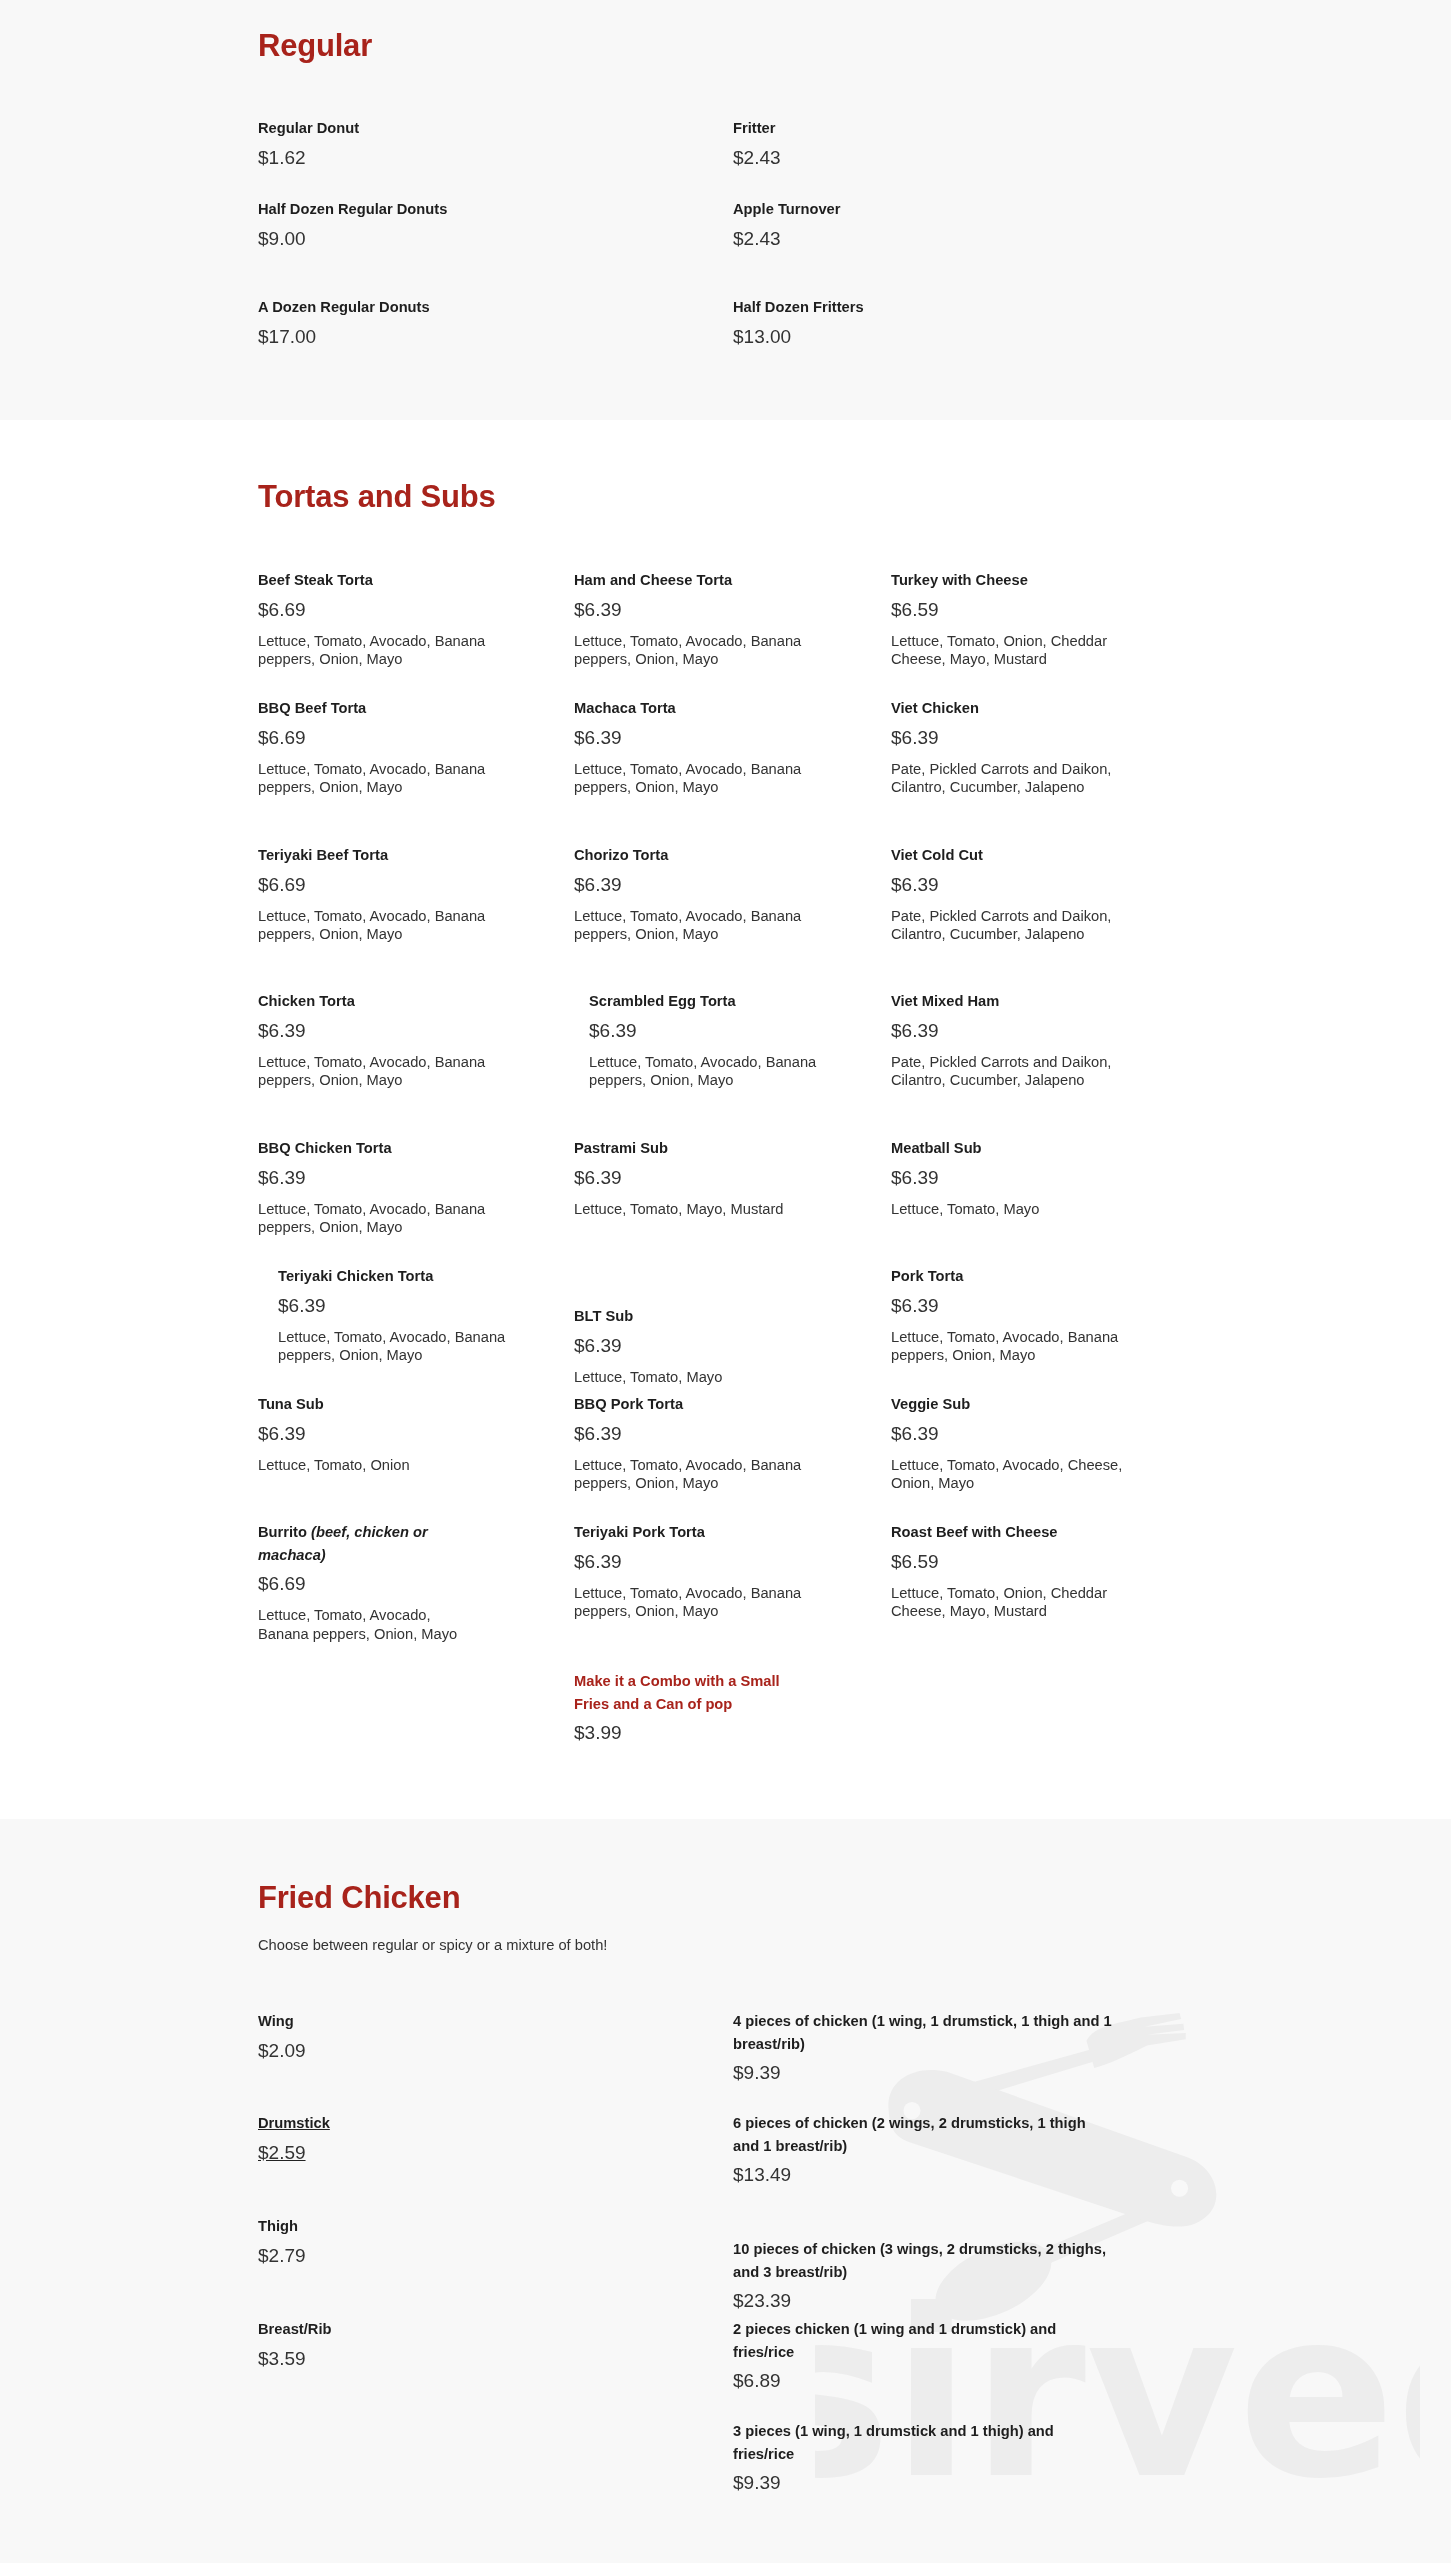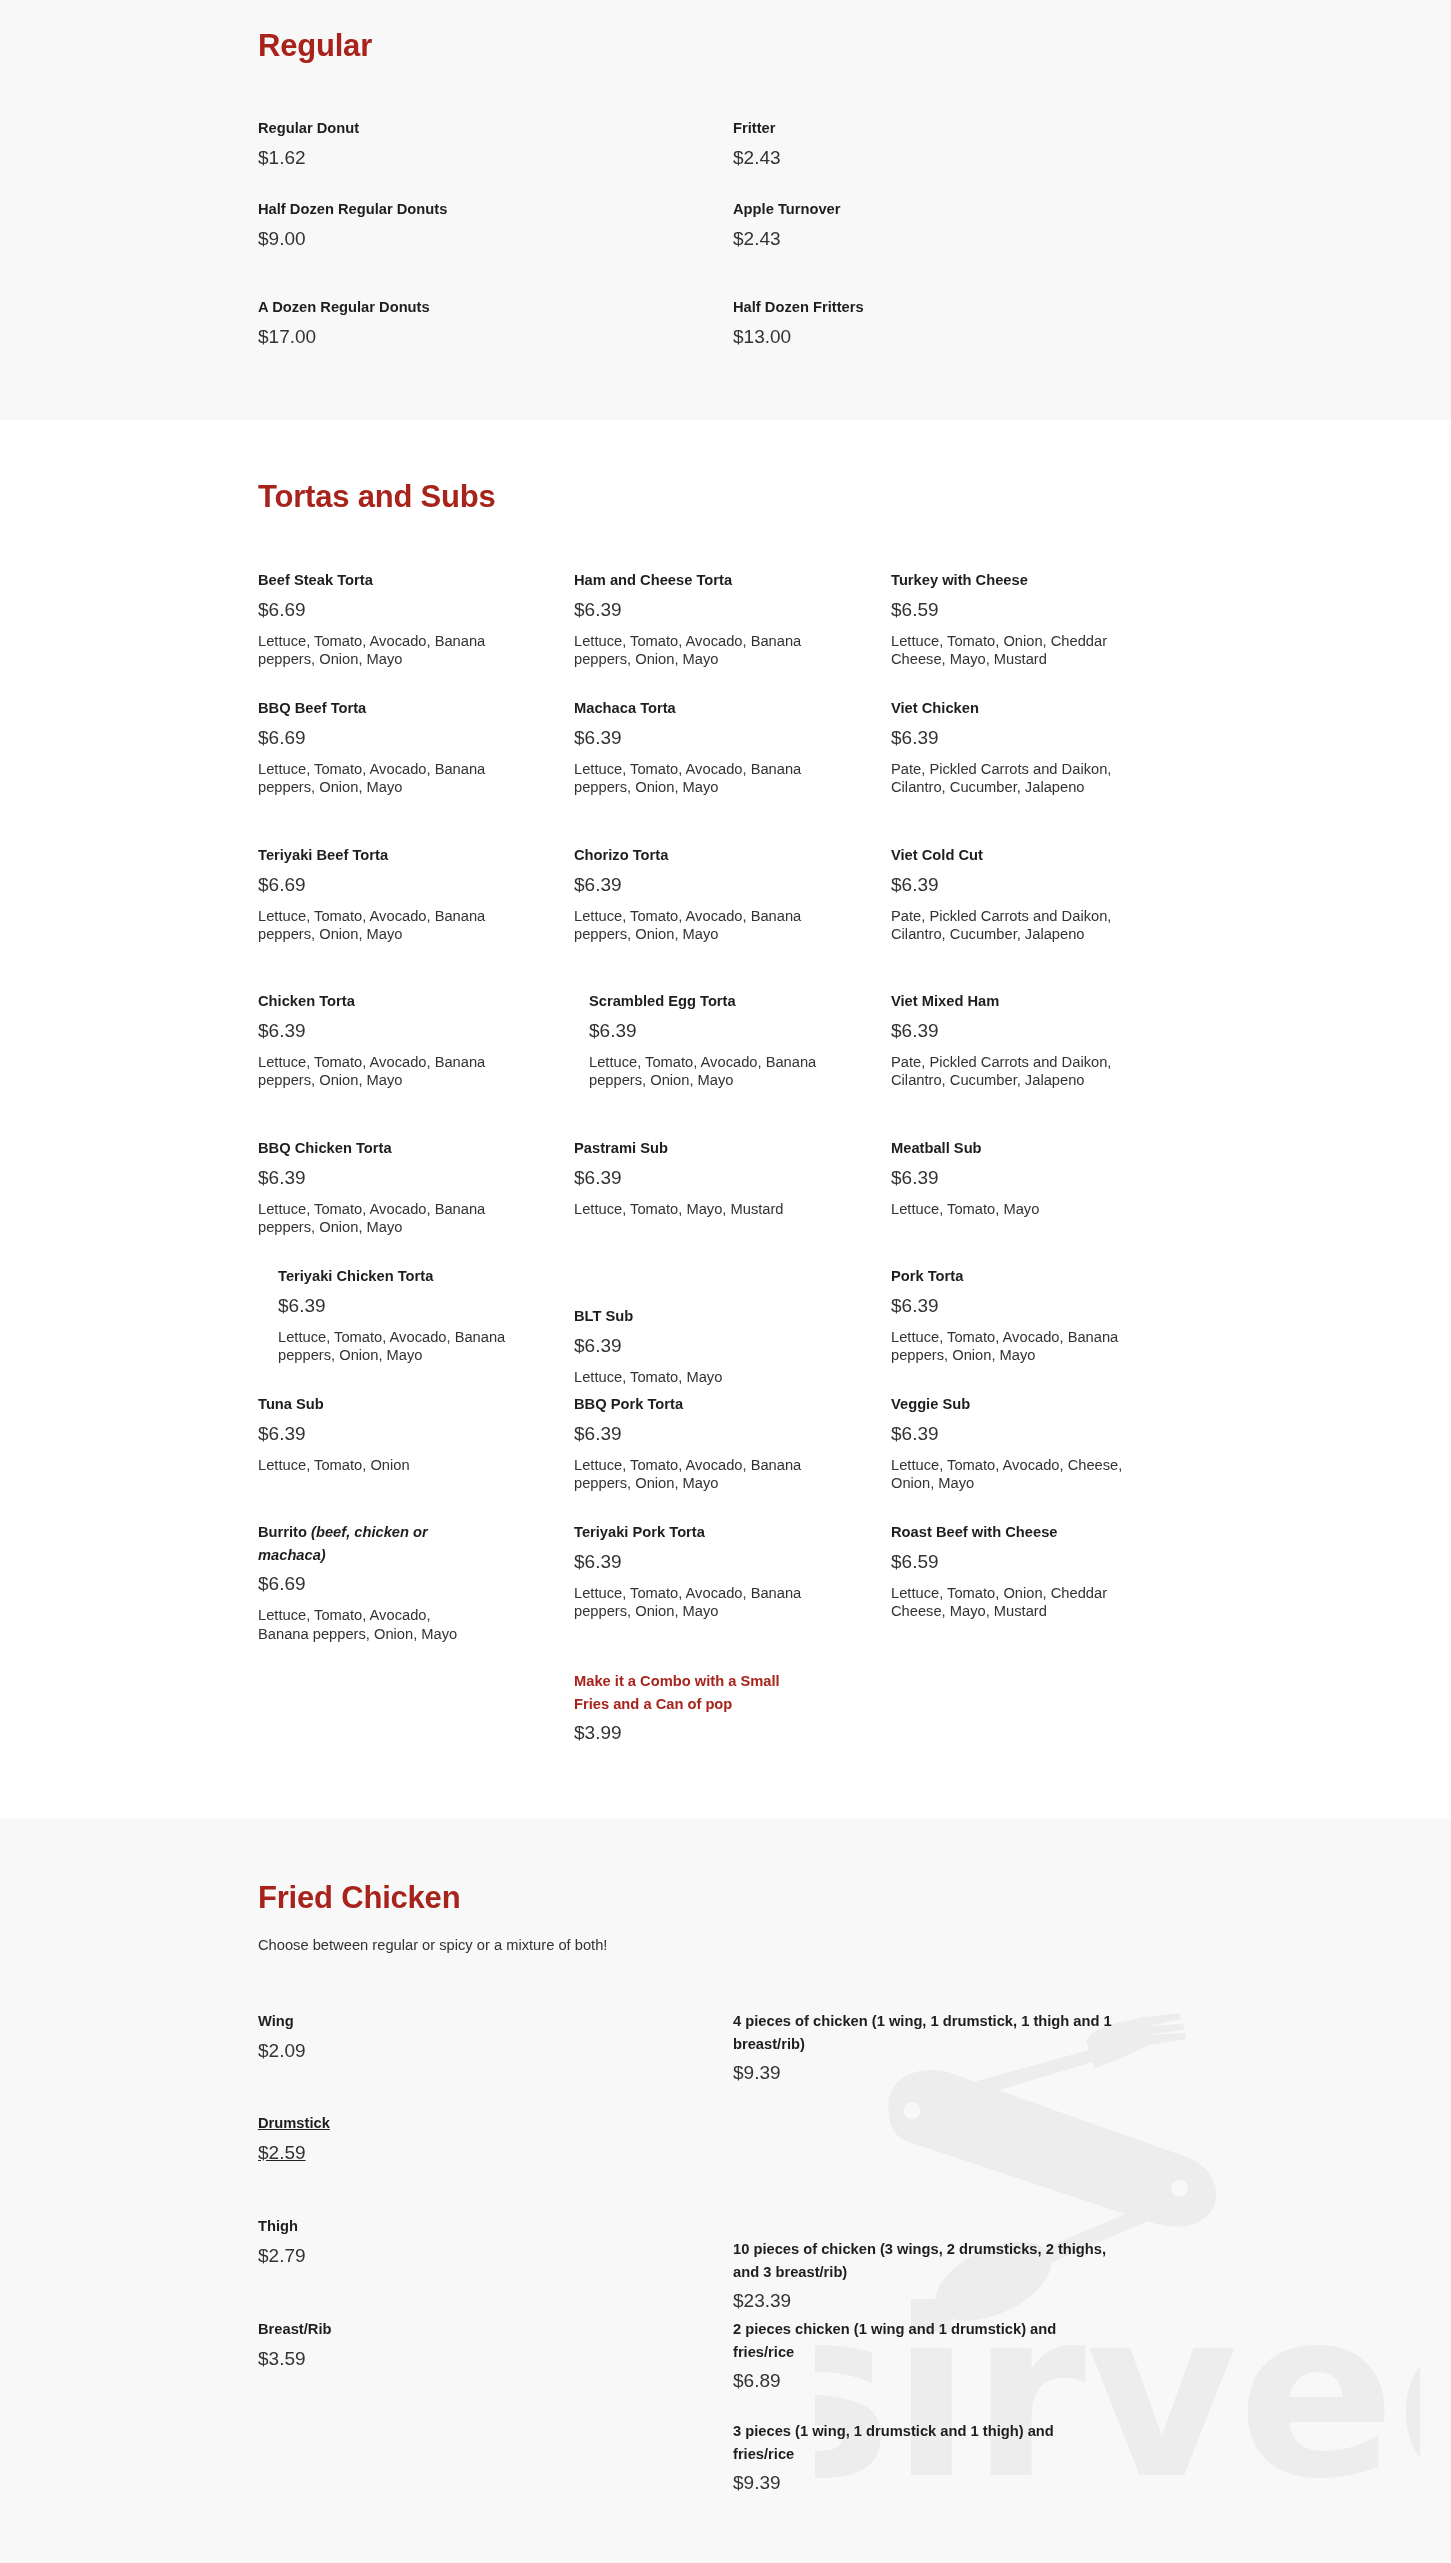--- a/index.html
+++ b/index.html
@@ -228,20 +228,24 @@
   </div>
   <div class="item" style="left:258px; top:499px;">
     <div class="item-name">Breast/Rib</div>
     <div class="item-price">$3.59</div>
   </div>
 
   <div class="item wide" style="left:733px; top:191px; width:380px;">
     <div class="item-name">4 pieces of chicken  (1 wing, 1 drumstick, 1 thigh and 1 breast/rib)</div>
     <div class="item-price">$9.39</div>
   </div>
+  <div class="item wide" style="left:733px; top:293px; width:380px;">
+    <div class="item-name">6 pieces of chicken (2 wings, 2 drumsticks, 1 thigh and 1 breast/rib)</div>
+    <div class="item-price">$13.49</div>
+  </div>
   <div class="item wide" style="left:733px; top:396px; width:380px;margin-top:23px;">
     <div class="item-name">10 pieces of chicken (3 wings, 2 drumsticks, 2 thighs, and 3 breast/rib)</div>
     <div class="item-price">$23.39</div>
   </div>
   <div class="item wide" style="left:733px; top:499px; width:380px;">
     <div class="item-name">2 pieces chicken (1 wing and 1 drumstick) and fries/rice</div>
     <div class="item-price">$6.89</div>
   </div>
   <div class="item wide" style="left:733px; top:601px; width:380px;">
     <div class="item-name">3 pieces (1 wing, 1 drumstick and 1 thigh) and fries/rice</div>

